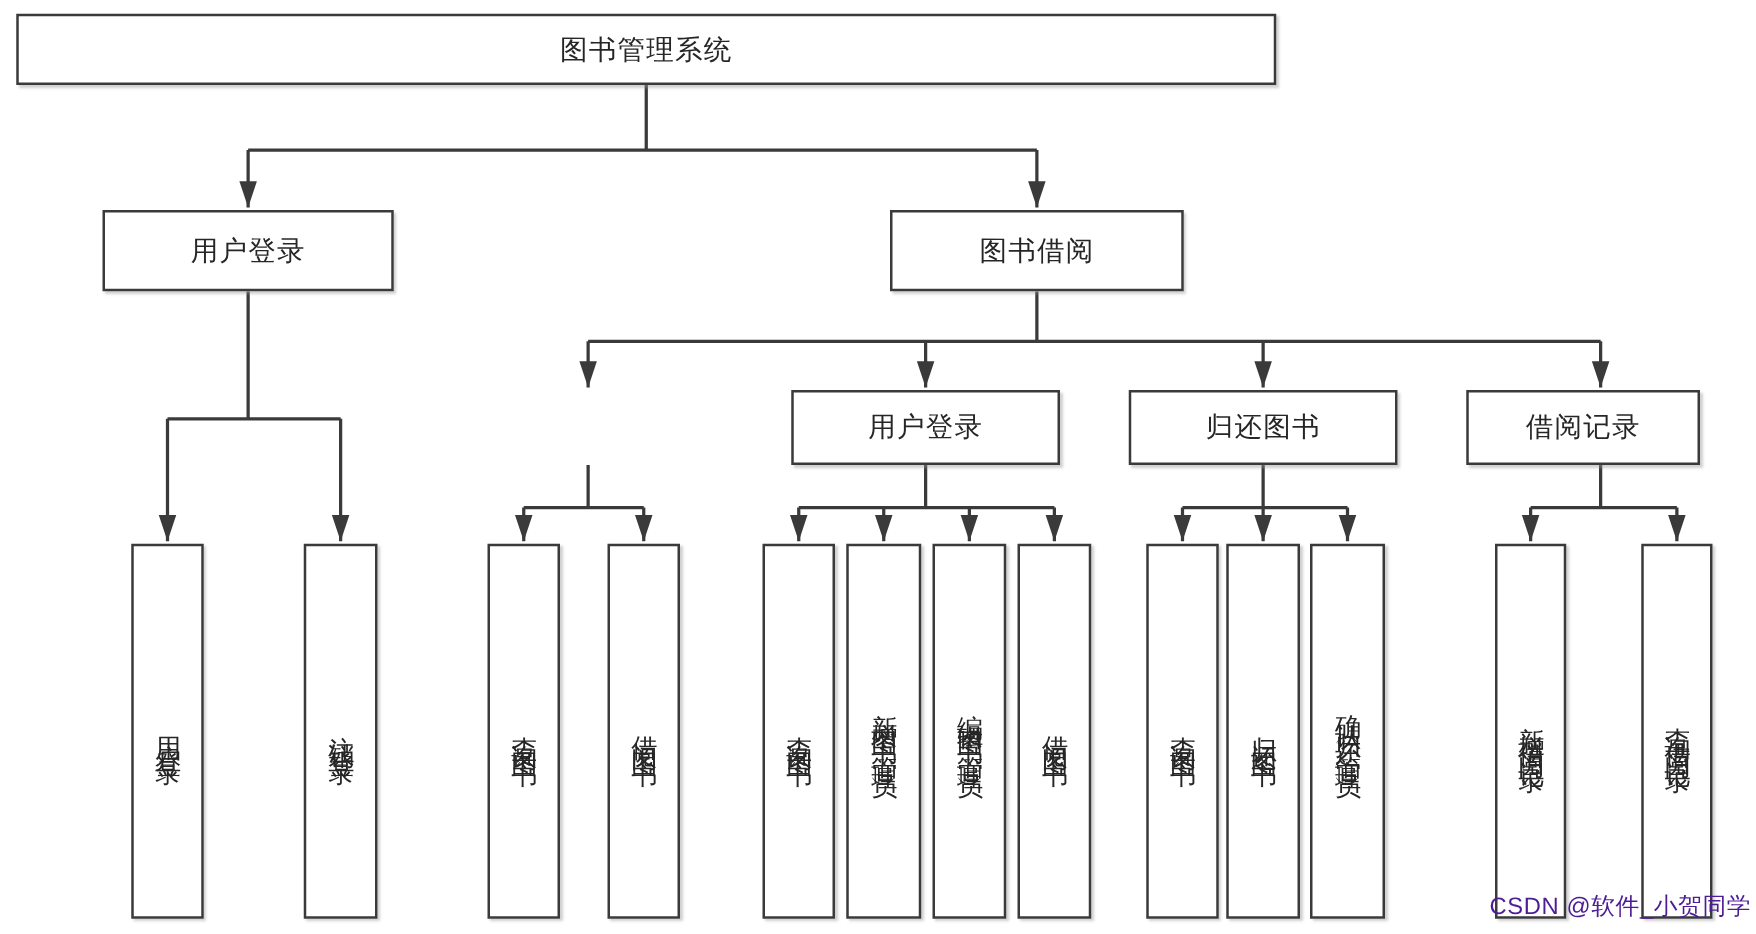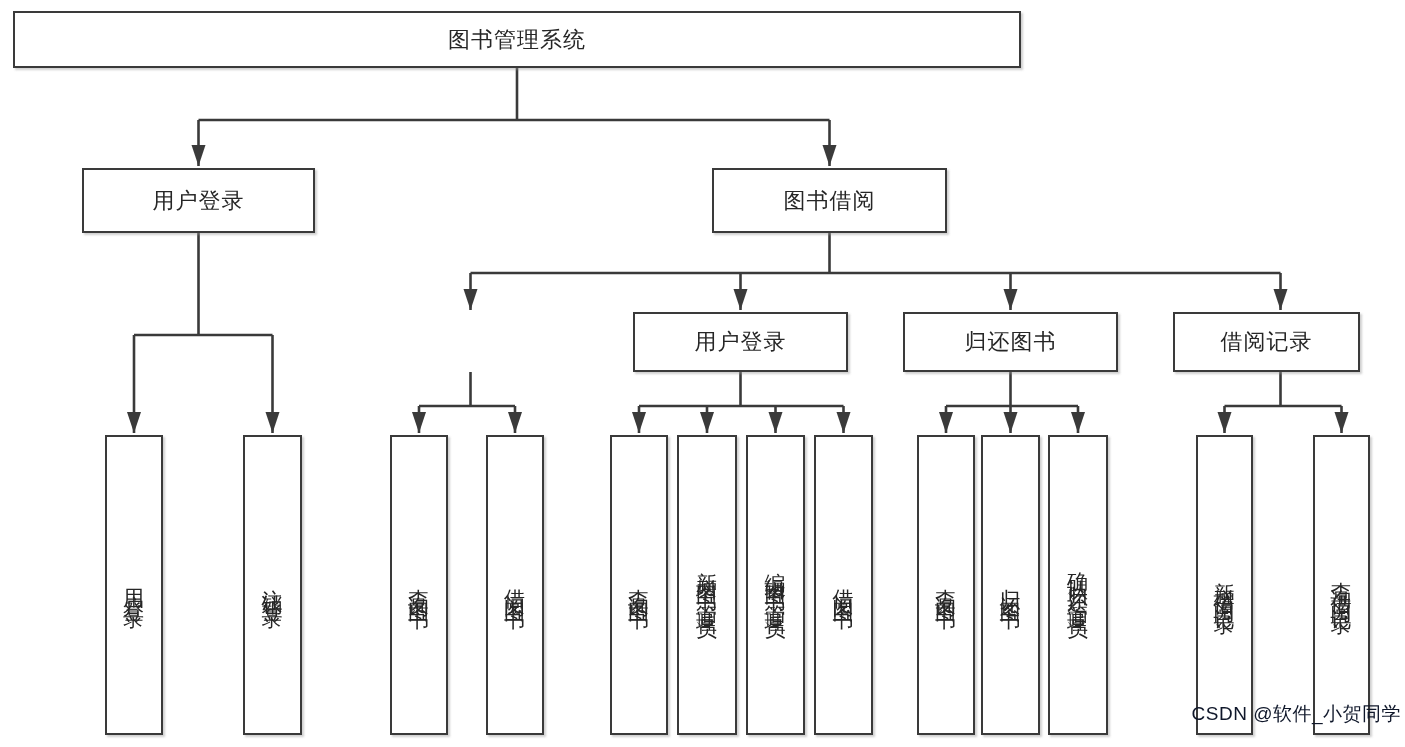--- a/index.html
+++ b/index.html
@@ -44,23 +44,23 @@
   .leaf .vtext {
     writing-mode: vertical-rl;
     text-orientation: mixed;
     letter-spacing: 0.32em;
     line-height: 1;
     white-space: nowrap;
   }
   .watermark {
     position: absolute;
     right: 4px;
-    bottom: 20px;
+    bottom: 9px;
     font-size: 19px;
-    color: #0f172a;
+    color: #4c1d95;
     letter-spacing: 0.5px;
   }
 </style>
 </head>
 <body>
 
 <div id="stage">
 
   <svg id="wires" viewBox="0 0 1405 747" xmlns="http://www.w3.org/2000/svg">
     <defs>

